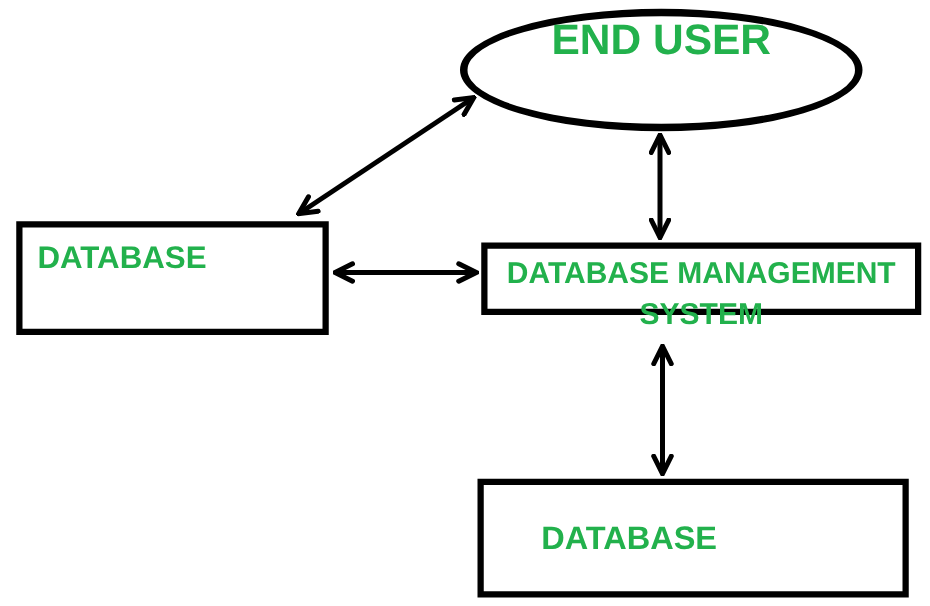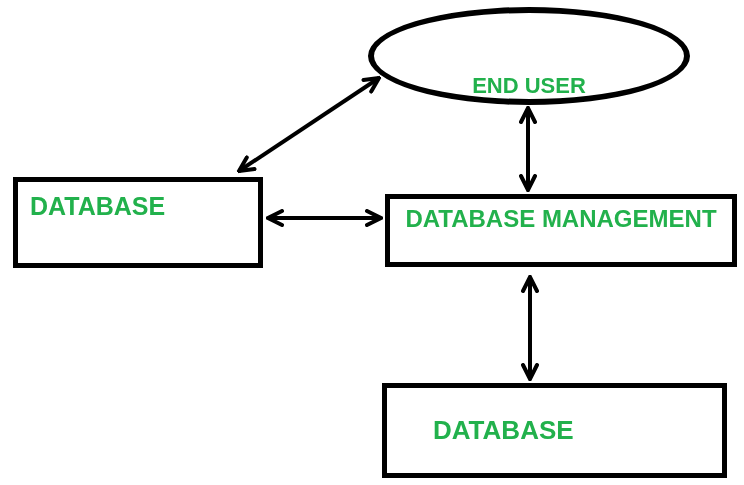--- a/index.html
+++ b/index.html
@@ -28,35 +28,35 @@
     background: #ffffff;
     color: #22b14c;
     font-weight: bold;
   }
   .node-end-user {
     left: 368px; top: 7px;
     width: 322px; height: 98px;
     border-width: 6px;
     border-radius: 50%;
     display: flex;
-    align-items: flex-end;
+    align-items: flex-start;
     justify-content: center;
-    font-size: 22px;
+    font-size: 34px;
   }
   .node-database-applications {
     left: 13px; top: 177px;
     width: 250px; height: 91px;
     padding: 5px 0 0 12px;
     font-size: 25px;
     line-height: 39px;
     text-align: left;
   }
   .node-dbms {
     left: 385px; top: 194px;
-    width: 352px; height: 73px;
+    width: 352px; height: 58px;
     padding-top: 3px;
     font-size: 24px;
     line-height: 33px;
     text-align: center;
   }
   .node-database {
     left: 382px; top: 383px;
     width: 345px; height: 95px;
     display: flex;
     align-items: center;
@@ -85,19 +85,20 @@
   <div class="node node-end-user">
     <span>END USER</span>
   </div>
 
   <div class="node node-database-applications">
     <span class="label-line">DATABASE</span>
   </div>
 
   <div class="node node-dbms">
     <span class="label-line">DATABASE MANAGEMENT</span>
+    <span class="label-line">SYSTEM</span>
   </div>
 
   <div class="node node-database">
     <span>DATABASE</span>
   </div>
 
 </div>
 
 </body></html>

